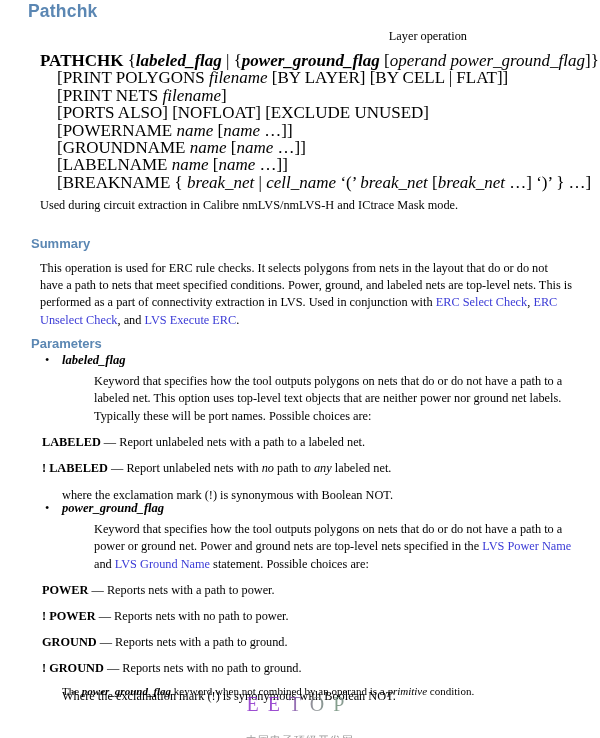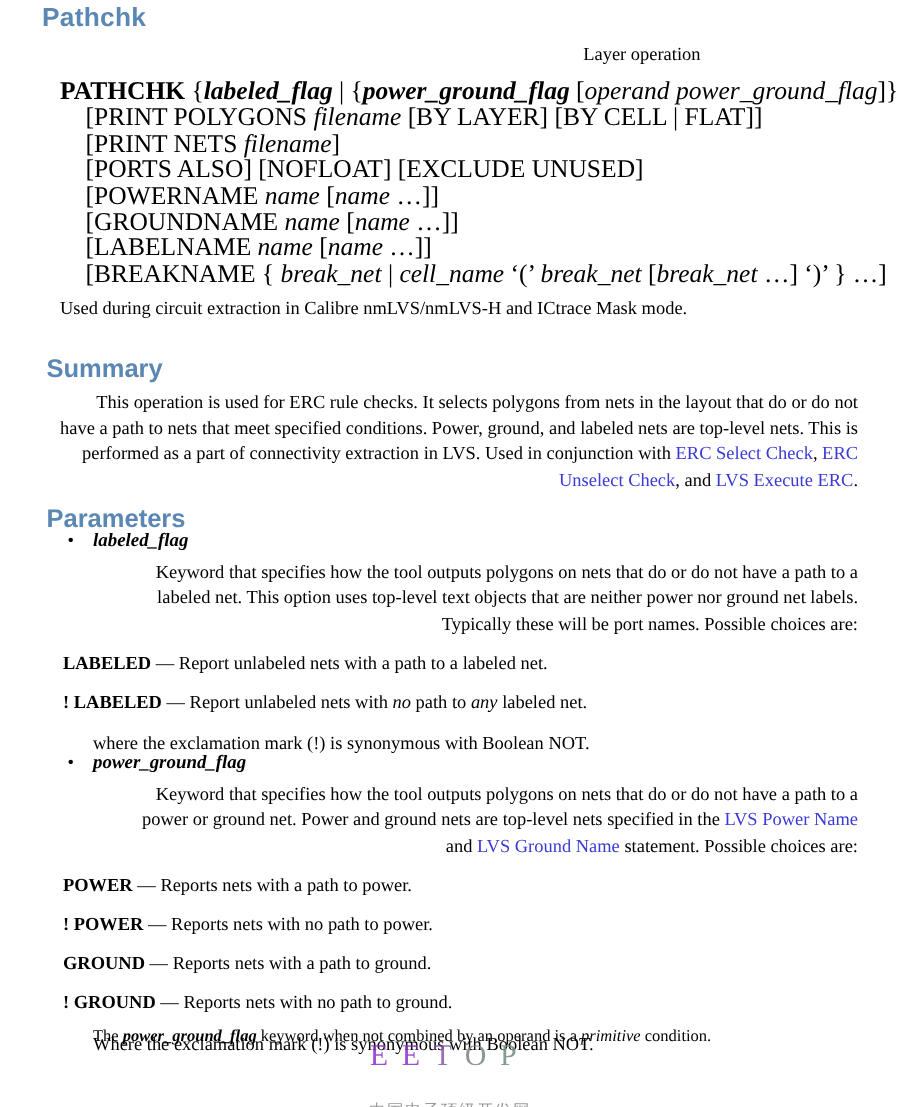--- a/index.html
+++ b/index.html
@@ -30,21 +30,21 @@
     top: 1px;
     font-family: "Liberation Sans", "DejaVu Sans", sans-serif;
     font-size: 17.5px;
     font-weight: bold;
     color: #5b87b3;
     letter-spacing: 0.2px;
   }
 
   .section-head {
     font-family: "Liberation Sans", "DejaVu Sans", sans-serif;
-    font-size: 17px;
+    font-size: 13px;
     font-weight: bold;
     color: #5b87b3;
     margin: 0;
   }
 
   .layer-op {
     position: absolute;
     right: 17px;
     top: 29px;
     font-size: 12.3px;
@@ -73,21 +73,21 @@
     top: 198px;
     font-size: 12.3px;
   }
 
   .h-summary { position: absolute; left: 31px; top: 236px; }
   .h-params  { position: absolute; left: 31px; top: 336px; }
 
   .para {
     font-size: 12.3px;
     line-height: 17.2px;
-    text-align: right;
+    text-align: left;
   }
 
   .summary-body {
     position: absolute;
     left: 40px;
     top: 260px;
     width: 532px;
   }
 
   .lnk { color: #3a3ad6; }

